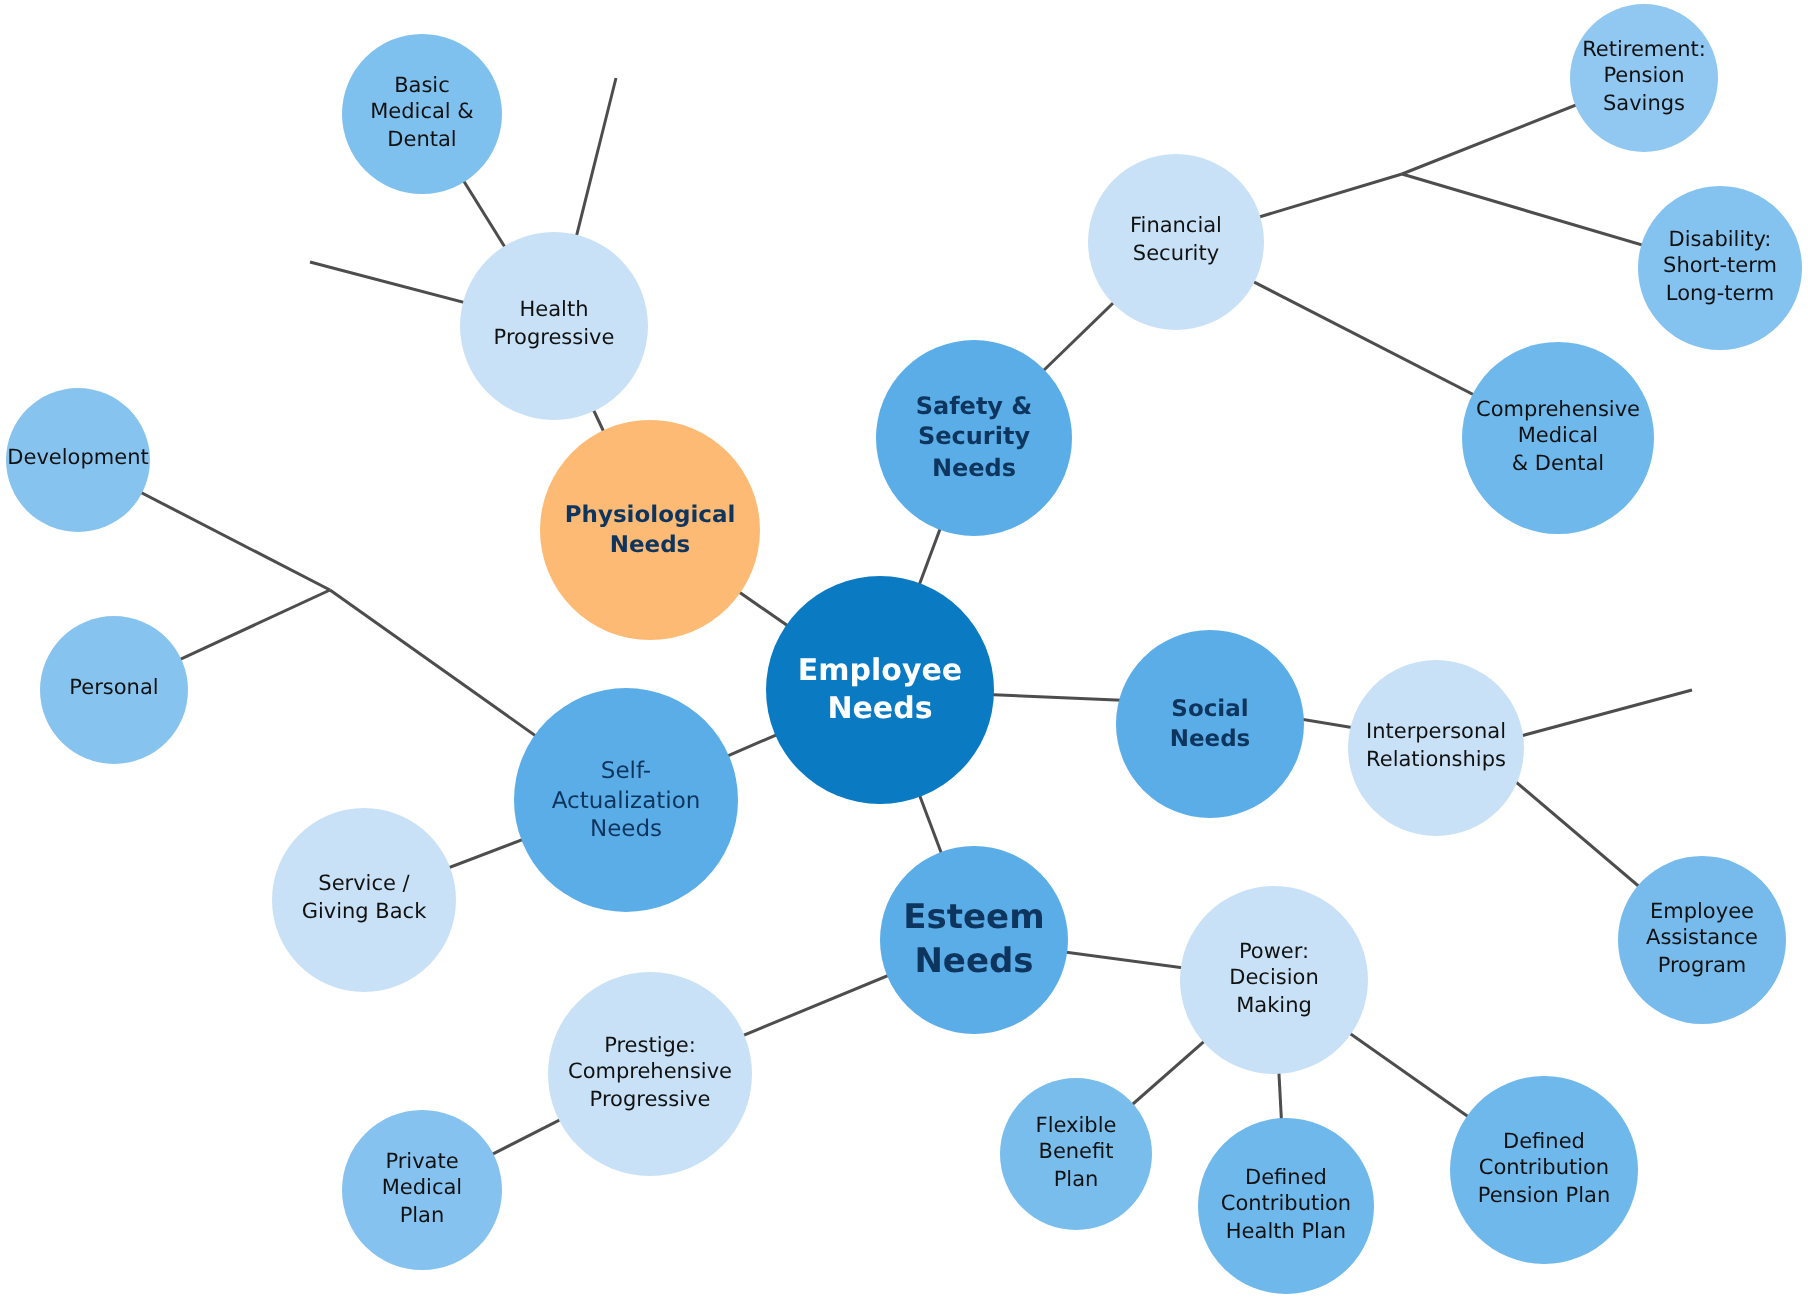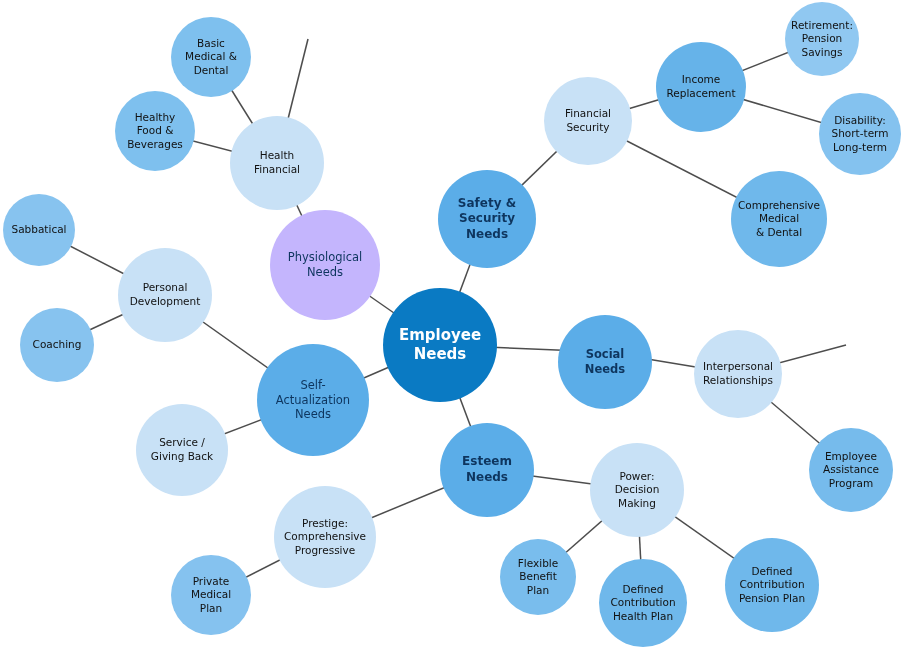--- a/index.html
+++ b/index.html
@@ -67,54 +67,49 @@
       <line x1="637" y1="490" x2="772" y2="585" stroke="#4d4d4d" stroke-width="1.5"></line>
       <line x1="325" y1="537" x2="211" y2="595" stroke="#4d4d4d" stroke-width="1.5"></line>
       <line x1="313" y1="400" x2="165" y2="295" stroke="#4d4d4d" stroke-width="1.5"></line>
       <line x1="313" y1="400" x2="182" y2="450" stroke="#4d4d4d" stroke-width="1.5"></line>
       <line x1="165" y1="295" x2="39" y2="230" stroke="#4d4d4d" stroke-width="1.5"></line>
       <line x1="165" y1="295" x2="57" y2="345" stroke="#4d4d4d" stroke-width="1.5"></line>
     </svg>
 
 <div class="node" style="left: 383px; top: 288px; width: 114px; height: 114px; background: rgb(10, 122, 195); color: rgb(255, 255, 255); font-weight: bold; font-size: 15px;">Employee
 Needs</div>
-    <div class="node" style="left: 270px; top: 210px; width: 110px; height: 110px; background: #c4b5fd; color: rgb(14, 53, 94); font-weight: normal; font-size: 11.5px;">Physiological
+    <div class="node" style="left: 270px; top: 210px; width: 110px; height: 110px; background: #fdba74; color: rgb(14, 53, 94); font-weight: bold; font-size: 11.5px;">Physiological
 Needs</div>
     <div class="node" style="left: 438px; top: 170px; width: 98px; height: 98px; background: rgb(91, 173, 232); color: rgb(14, 53, 94); font-weight: bold; font-size: 12px;">Safety &amp;
 Security
 Needs</div>
     <div class="node" style="left: 558px; top: 315px; width: 94px; height: 94px; background: rgb(91, 173, 232); color: rgb(14, 53, 94); font-weight: bold; font-size: 11.5px;">Social
 Needs</div>
-    <div class="node" style="left: 440px; top: 423px; width: 94px; height: 94px; background: rgb(91, 173, 232); color: rgb(14, 53, 94); font-weight: bold; font-size: 12px;">Esteem
+    <div class="node" style="left: 440px; top: 423px; width: 94px; height: 94px; background: rgb(91, 173, 232); color: rgb(14, 53, 94); font-weight: bold; font-size: 17px;">Esteem
 Needs</div>
     <div class="node" style="left: 257px; top: 344px; width: 112px; height: 112px; background: rgb(91, 173, 232); color: rgb(14, 53, 94); font-weight: normal; font-size: 11.5px;">Self-
 Actualization
 Needs</div>
     <div class="node" style="left: 230px; top: 116px; width: 94px; height: 94px; background: rgb(200, 225, 246);">Health
-Financial</div>
+Progressive</div>
     <div class="node" style="left: 171px; top: 17px; width: 80px; height: 80px; background: rgb(126, 192, 238);">Basic
 Medical &amp;
 Dental</div>
-    <div class="node" style="left: 115px; top: 91px; width: 80px; height: 80px; background: rgb(126, 192, 238);">Healthy
-Food &amp;
-Beverages</div>
     <div class="node" style="left: 544px; top: 77px; width: 88px; height: 88px; background: rgb(200, 225, 246);">Financial
 Security</div>
-    <div class="node" style="left: 656px; top: 42px; width: 90px; height: 90px; background: rgb(102, 179, 233);">Income
-Replacement</div>
     <div class="node" style="left: 785px; top: 2px; width: 74px; height: 74px; background: rgb(144, 200, 241);">Retirement:
 Pension
 Savings</div>
     <div class="node" style="left: 819px; top: 93px; width: 82px; height: 82px; background: rgb(132, 194, 239);">Disability:
 Short-term
 Long-term</div>
     <div class="node" style="left: 731px; top: 171px; width: 96px; height: 96px; background: rgb(111, 184, 235);">Comprehensive
 Medical
 &amp; Dental</div>
-    <div class="node" style="left: 694px; top: 330px; width: 88px; height: 88px; background: rgb(200, 225, 246);">Interpersonal
+    <div class="node" style="left: 674px; top: 330px; width: 88px; height: 88px; background: rgb(200, 225, 246);">Interpersonal
 Relationships</div>
     <div class="node" style="left: 809px; top: 428px; width: 84px; height: 84px; background: rgb(118, 187, 236);">Employee
 Assistance
 Program</div>
     <div class="node" style="left: 500px; top: 539px; width: 76px; height: 76px; background: rgb(121, 189, 237);">Flexible
 Benefit
 Plan</div>
     <div class="node" style="left: 590px; top: 443px; width: 94px; height: 94px; background: rgb(200, 225, 246);">Power:
 Decision
 Making</div>
@@ -123,19 +118,17 @@
 Health Plan</div>
     <div class="node" style="left: 725px; top: 538px; width: 94px; height: 94px; background: rgb(111, 184, 235);">Defined
 Contribution
 Pension Plan</div>
     <div class="node" style="left: 274px; top: 486px; width: 102px; height: 102px; background: rgb(200, 225, 246);">Prestige:
 Comprehensive
 Progressive</div>
     <div class="node" style="left: 171px; top: 555px; width: 80px; height: 80px; background: rgb(133, 194, 239);">Private
 Medical
 Plan</div>
-    <div class="node" style="left: 118px; top: 248px; width: 94px; height: 94px; background: rgb(200, 225, 246);">Personal
-Development</div>
-    <div class="node" style="left: 3px; top: 194px; width: 72px; height: 72px; background: rgb(135, 195, 239);">Sabbatical</div>
-    <div class="node" style="left: 20px; top: 308px; width: 74px; height: 74px; background: rgb(135, 195, 239);">Coaching</div>
+    <div class="node" style="left: 3px; top: 194px; width: 72px; height: 72px; background: rgb(135, 195, 239);">Development</div>
+    <div class="node" style="left: 20px; top: 308px; width: 74px; height: 74px; background: rgb(135, 195, 239);">Personal</div>
     <div class="node" style="left: 136px; top: 404px; width: 92px; height: 92px; background: rgb(200, 225, 246);">Service /
 Giving Back</div>
   </div>
 
 </body></html>

